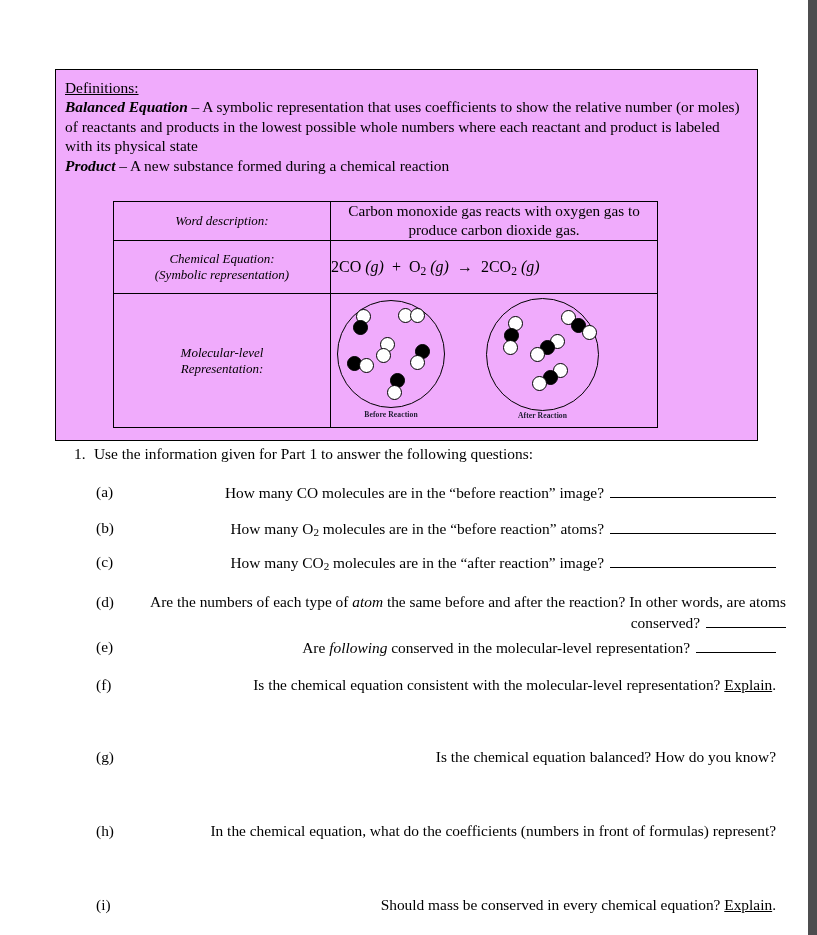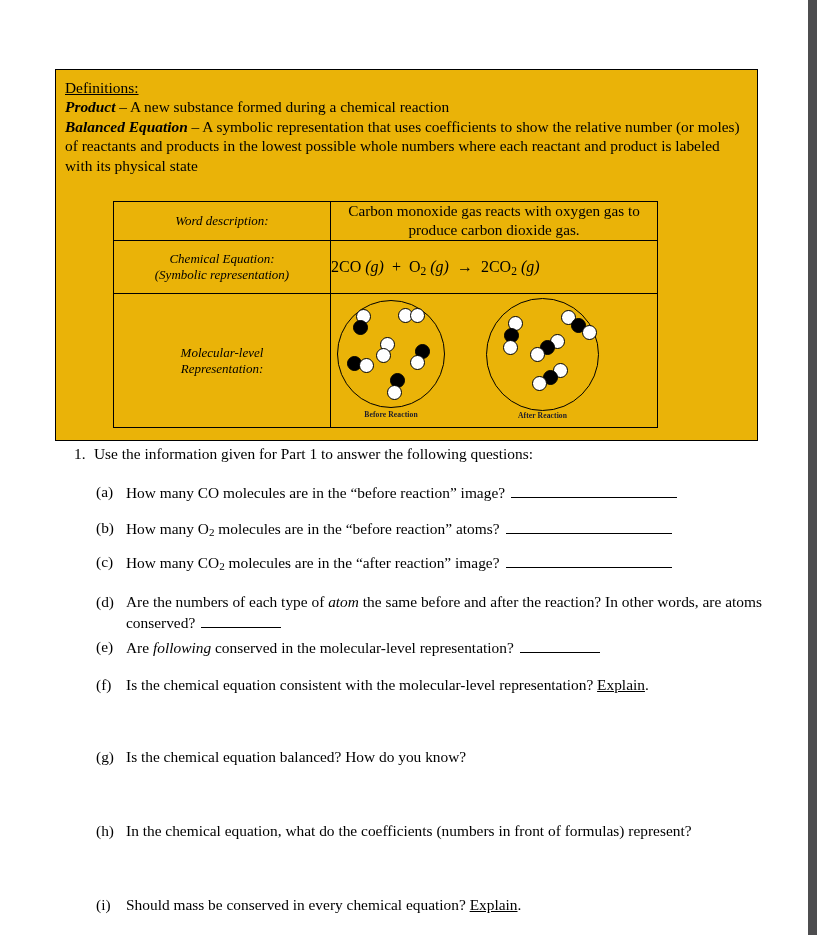--- a/index.html
+++ b/index.html
@@ -43,21 +43,21 @@
 
   
   .outer-box {
     position: absolute;
     left: 55px;
     top: 69px;
     width: 703px;
     height: 372px;
     border: 1.6px solid #000;
     box-sizing: border-box;
-    background: #eab308;
+    background: #f0abfc;
   }
   .defs {
     padding: 8px 9px 0 9px;
     font-size: 15.4px;
     line-height: 1.265;
   }
   .defs .hdr { text-decoration: underline; }
   .defs .term { font-weight: bold; font-style: italic; }
   .defs p { margin: 0; }
 
@@ -162,20 +162,21 @@
     width: 680px;
   }
   .sub-q .lbl {
     position: absolute;
     left: 0; top: 0;
     width: 26px;
   }
   .sub-q .body {
     display: block;
     margin-left: 30px;
+    text-align: right;
   }
   .sub-q i { font-style: italic; }
   .sub-q u { text-decoration: underline; }
   .blank {
     display: inline-block;
     border-bottom: 1.2px solid #000;
     vertical-align: baseline;
     height: 0.95em;
     margin-left: 6px;
   }
@@ -184,22 +185,22 @@
 </style>
 </head>
 <body>
 
 <div class="page">
 
 
   <div class="outer-box">
     <div class="defs">
       <p><span class="hdr">Definitions:</span></p>
+      <p><span class="term">Balanced Equation</span><span> – </span><span>A symbolic representation that uses coefficients to show the relative number (or moles) of reactants and products in the lowest possible whole numbers where each reactant and product is labeled with its physical state</span></p>
       <p><span class="term">Product</span><span> – </span><span>A new substance formed during a chemical reaction</span></p>
-      <p><span class="term">Balanced Equation</span><span> – </span><span>A symbolic representation that uses coefficients to show the relative number (or moles) of reactants and products in the lowest possible whole numbers where each reactant and product is labeled with its physical state</span></p>
     </div>
 
     <table class="inner-table">
       <colgroup>
           <col class="col-label">
           <col class="col-content">
         </colgroup>
       <tbody>
         <tr class="row-word">
           <td class="cell-label">Word description:</td>

